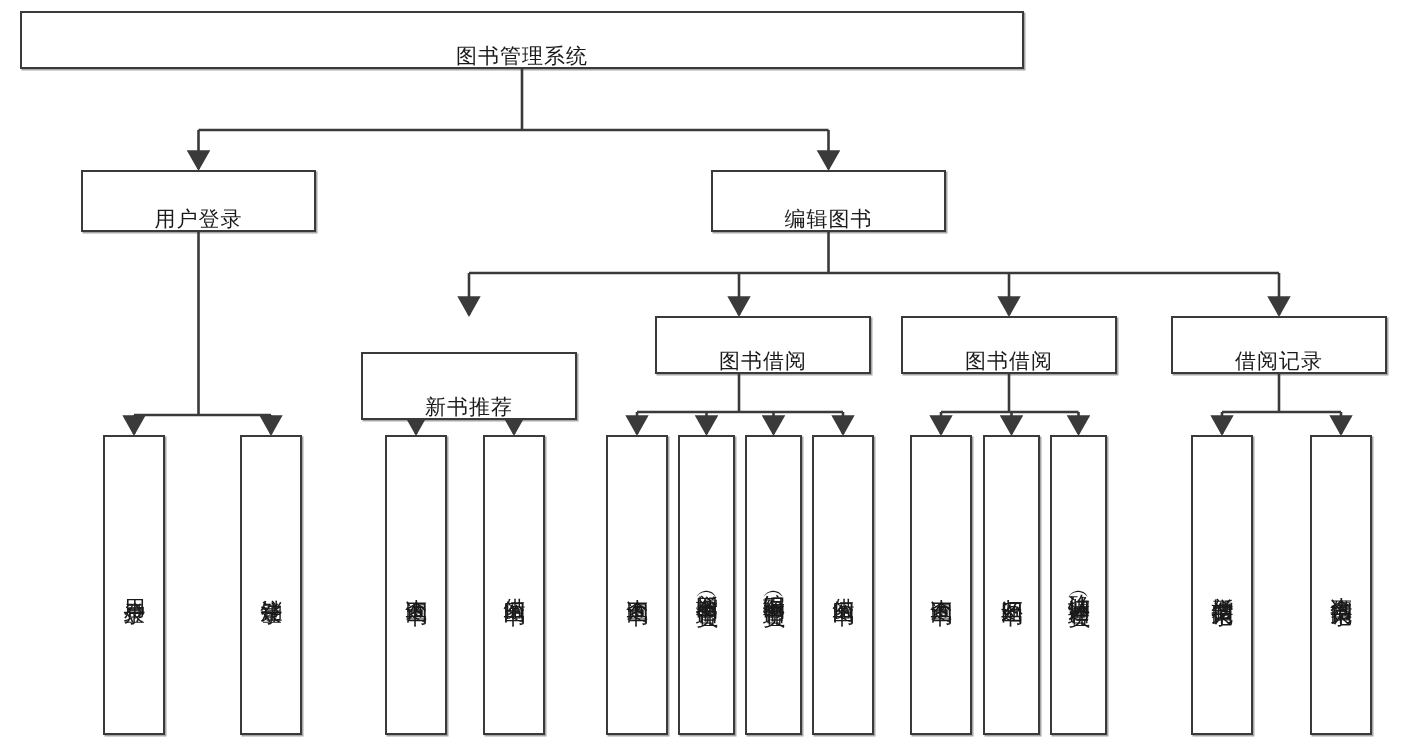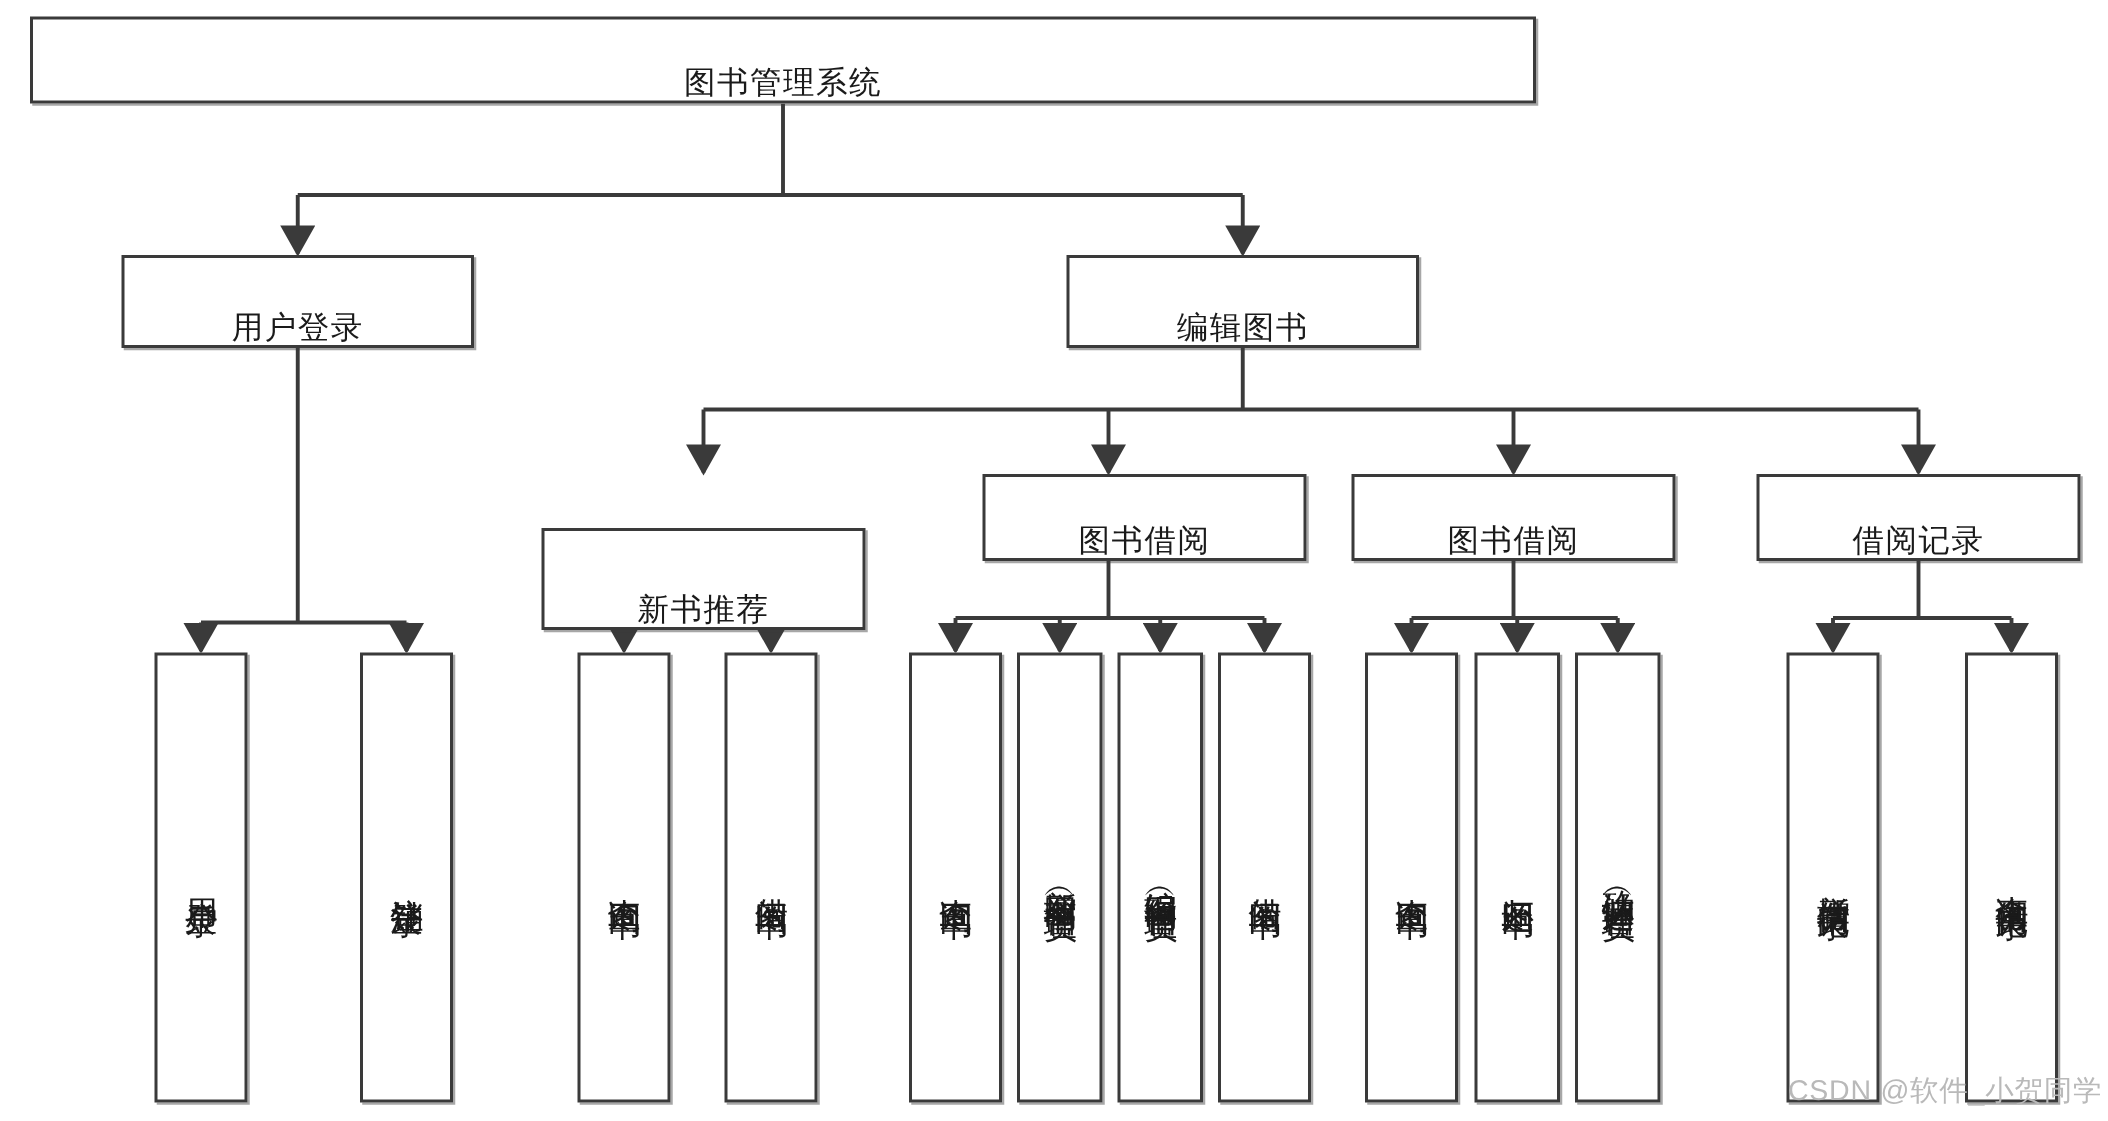--- a/index.html
+++ b/index.html
@@ -168,15 +168,14 @@
         <span class="node-label">确认归还（管理员）</span>
       </div>
       <div class="node vert" style="left: 1191px; top: 435px; width: 62px; height: 300px;">
         <span class="node-label">新增借阅记录</span>
       </div>
       <div class="node vert" style="left: 1310px; top: 435px; width: 62px; height: 300px;">
         <span class="node-label">查询借阅记录</span>
       </div>
     </div>
 
-  <div class="watermark" style="left: 1192px; top: 714px; color: rgb(185, 185, 185);">CSDN @软件_小贺同学</div>
 
 </div>
 
 </body></html>

